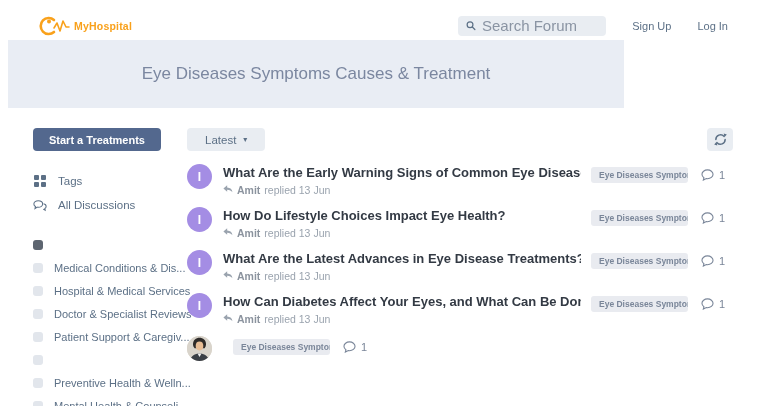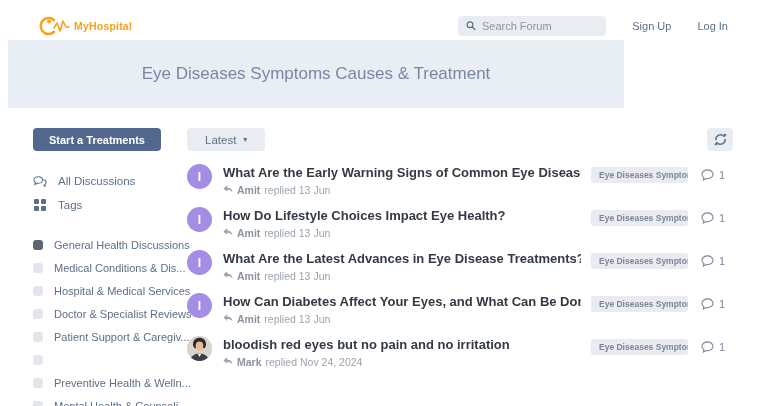--- a/index.html
+++ b/index.html
@@ -8,21 +8,21 @@
   #app { position:relative; width:768px; height:406px; background:#fff; overflow:hidden; }
 
   
   .header { position:absolute; top:0; left:0; width:768px; height:51px; background:#fff;
             display:flex; align-items:center; padding:0 40px 0 38px; }
   .logo { display:flex; align-items:center; gap:2px; }
   .logo-text { color:#f9a11b; font-size:10.5px; font-weight:bold; letter-spacing:.2px; }
   .search-box { margin-left:auto; width:148px; height:20px; background:#e9edf2; border-radius:4px;
                 display:flex; align-items:center; padding:0 8px; gap:6px; }
   .search-box input { border:none; background:transparent; outline:none; width:100%;
-                      font-size:11px; color:#5c7086; font-family:"Liberation Sans",sans-serif; }
+                      font-size:15px; color:#5c7086; font-family:"Liberation Sans",sans-serif; }
   .search-box input::placeholder { color:#8a94a3; }
   .auth-link { color:#5c7086; font-size:11px; margin-left:26px; cursor:pointer; }
 
   
   .hero { position:absolute; top:40px; left:8px; width:616px; height:68px; background:#e9edf4;
           display:flex; align-items:center; justify-content:center; }
   .hero-title { color:#7b87a0; font-size:17px; font-weight:400; }
 
   
   .sidebar { position:absolute; left:33px; top:128px; width:152px; }
@@ -90,45 +90,44 @@
   <div class="hero">
     <div class="hero-title">Eye Diseases Symptoms Causes &amp; Treatment</div>
   </div>
 
   <div class="sidebar">
     <button class="start-btn">Start a Treatments</button>
 
     <div class="side-nav">
       <div class="side-item">
         <span class="ico">
-          <svg width="15" height="13" viewBox="0 0 16 13">
-            <path d="M6 1C3.2 1 1 2.6 1 4.7c0 1.2.7 2.2 1.8 2.9L2.3 10l2.6-1.6c.4.1.7.1 1.1.1 2.8 0 5-1.7 5-3.8S8.8 1 6 1z" fill="none" stroke="#5c7086" stroke-width="1.2"></path>
-            <path d="M12 4.5c1.8.4 3 1.6 3 3 0 .9-.6 1.8-1.5 2.4l.4 2-2.2-1.3" fill="none" stroke="#5c7086" stroke-width="1.2"></path>
-          </svg>
-        </span>
-        <span>All Discussions</span>
-      </div>
-      <div class="side-item">
-        <span class="ico">
           <svg width="12" height="12" viewBox="0 0 12 12">
             <rect x="0" y="0" width="5" height="5" rx="1" fill="#5c7086"></rect>
             <rect x="7" y="0" width="5" height="5" rx="1" fill="#5c7086"></rect>
             <rect x="0" y="7" width="5" height="5" rx="1" fill="#5c7086"></rect>
             <rect x="7" y="7" width="5" height="5" rx="1" fill="#5c7086"></rect>
           </svg>
         </span>
         <span>Tags</span>
       </div>
+      <div class="side-item">
+        <span class="ico">
+          <svg width="15" height="13" viewBox="0 0 16 13">
+            <path d="M6 1C3.2 1 1 2.6 1 4.7c0 1.2.7 2.2 1.8 2.9L2.3 10l2.6-1.6c.4.1.7.1 1.1.1 2.8 0 5-1.7 5-3.8S8.8 1 6 1z" fill="none" stroke="#5c7086" stroke-width="1.2"></path>
+            <path d="M12 4.5c1.8.4 3 1.6 3 3 0 .9-.6 1.8-1.5 2.4l.4 2-2.2-1.3" fill="none" stroke="#5c7086" stroke-width="1.2"></path>
+          </svg>
+        </span>
+        <span>All Discussions</span>
+      </div>
     </div>
 
     <div class="tag-list">
 
         <div class="tag-item">
           <span class="tag-swatch" style="background-color: rgb(93, 101, 112);"></span>
-          <span>General Health Discussions</span>
         </div>
 
         <div class="tag-item">
           <span class="tag-swatch" style="background-color: rgb(226, 230, 236);"></span>
           <span>Medical Conditions &amp; Dis...</span>
         </div>
 
         <div class="tag-item">
           <span class="tag-swatch" style="background-color: rgb(226, 230, 236);"></span>
           <span>Hospital &amp; Medical Services</span>
@@ -286,30 +285,20 @@
 
           <div class="avatar" style="background:#ddd8d0;">
             <svg width="25" height="25" viewBox="0 0 25 25">
               <rect width="25" height="25" fill="#d9d4cb"></rect>
               <path d="M6 8c0-4 3-6.3 6.5-6.3S19 4 19 8c0 1.8-.6 3.2-1.4 4.2h-10C6.6 11.2 6 9.8 6 8z" fill="#2d2a28"></path>
               <ellipse cx="12.5" cy="10" rx="3.8" ry="4.4" fill="#e8bd95"></ellipse>
               <path d="M3 25c1-5.5 5-7.5 9.5-7.5S21 19.5 22 25z" fill="#3a3f46"></path>
               <path d="M10.5 17.5h4L12.5 21z" fill="#f2f2f2"></path>
             </svg>
           </div>
-          <div class="row-body">
-            <div class="row-title">bloodish red eyes but no pain and no irritation</div>
-            <div class="row-meta">
-              <svg width="10" height="9" viewBox="0 0 12 10">
-                <path d="M5 0 0.5 3.8 5 7.6V5.2c3 0 4.9 1 6.3 3.2C11 4.8 8.8 2.8 5 2.6V0z" fill="#9aa3ae"></path>
-              </svg>
-              <span class="who">Mark</span>
-              <span>replied Nov 24, 2024</span>
-            </div>
-          </div>
           <div class="row-right">
             <span class="badge">Eye Diseases Symptoms Causes</span>
             <span class="cmt">
               <svg width="13" height="12" viewBox="0 0 14 13">
                 <path d="M7 1C3.7 1 1 3.1 1 5.8c0 1.5.8 2.8 2.1 3.7L2.5 12l3.2-1.6c.4.1.9.1 1.3.1 3.3 0 6-2.1 6-4.7S10.3 1 7 1z" fill="none" stroke="#7a8699" stroke-width="1.2"></path>
               </svg>
               <span>1</span>
             </span>
           </div>
         </div>

